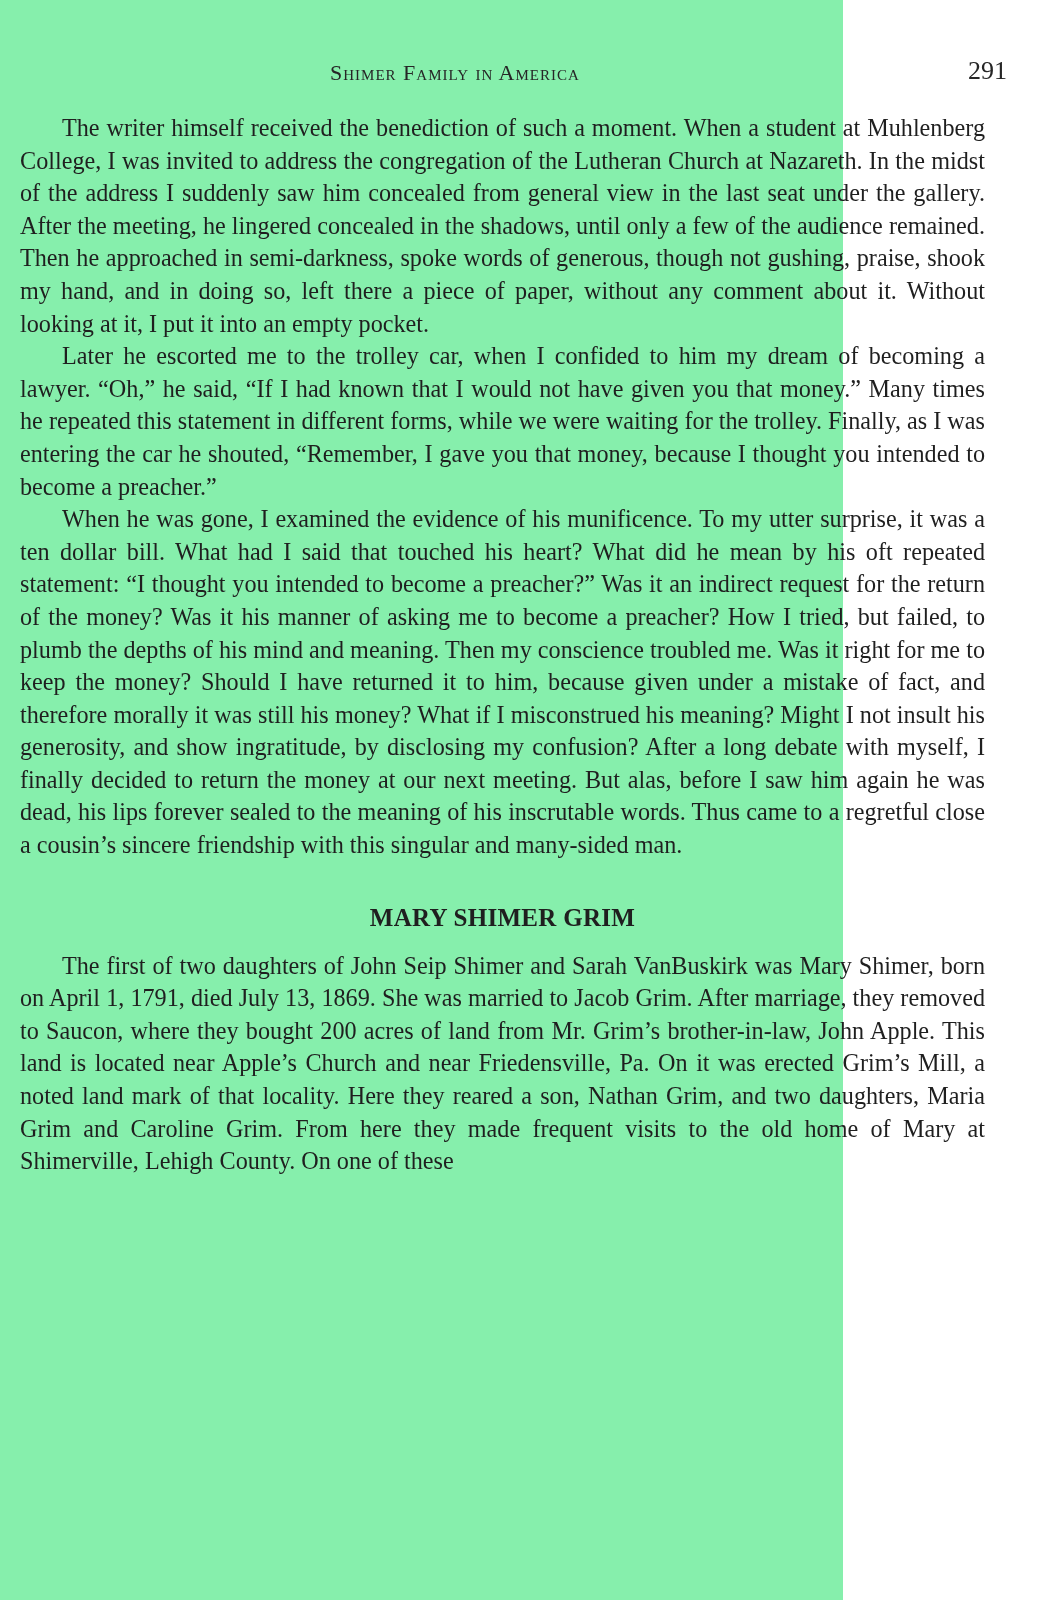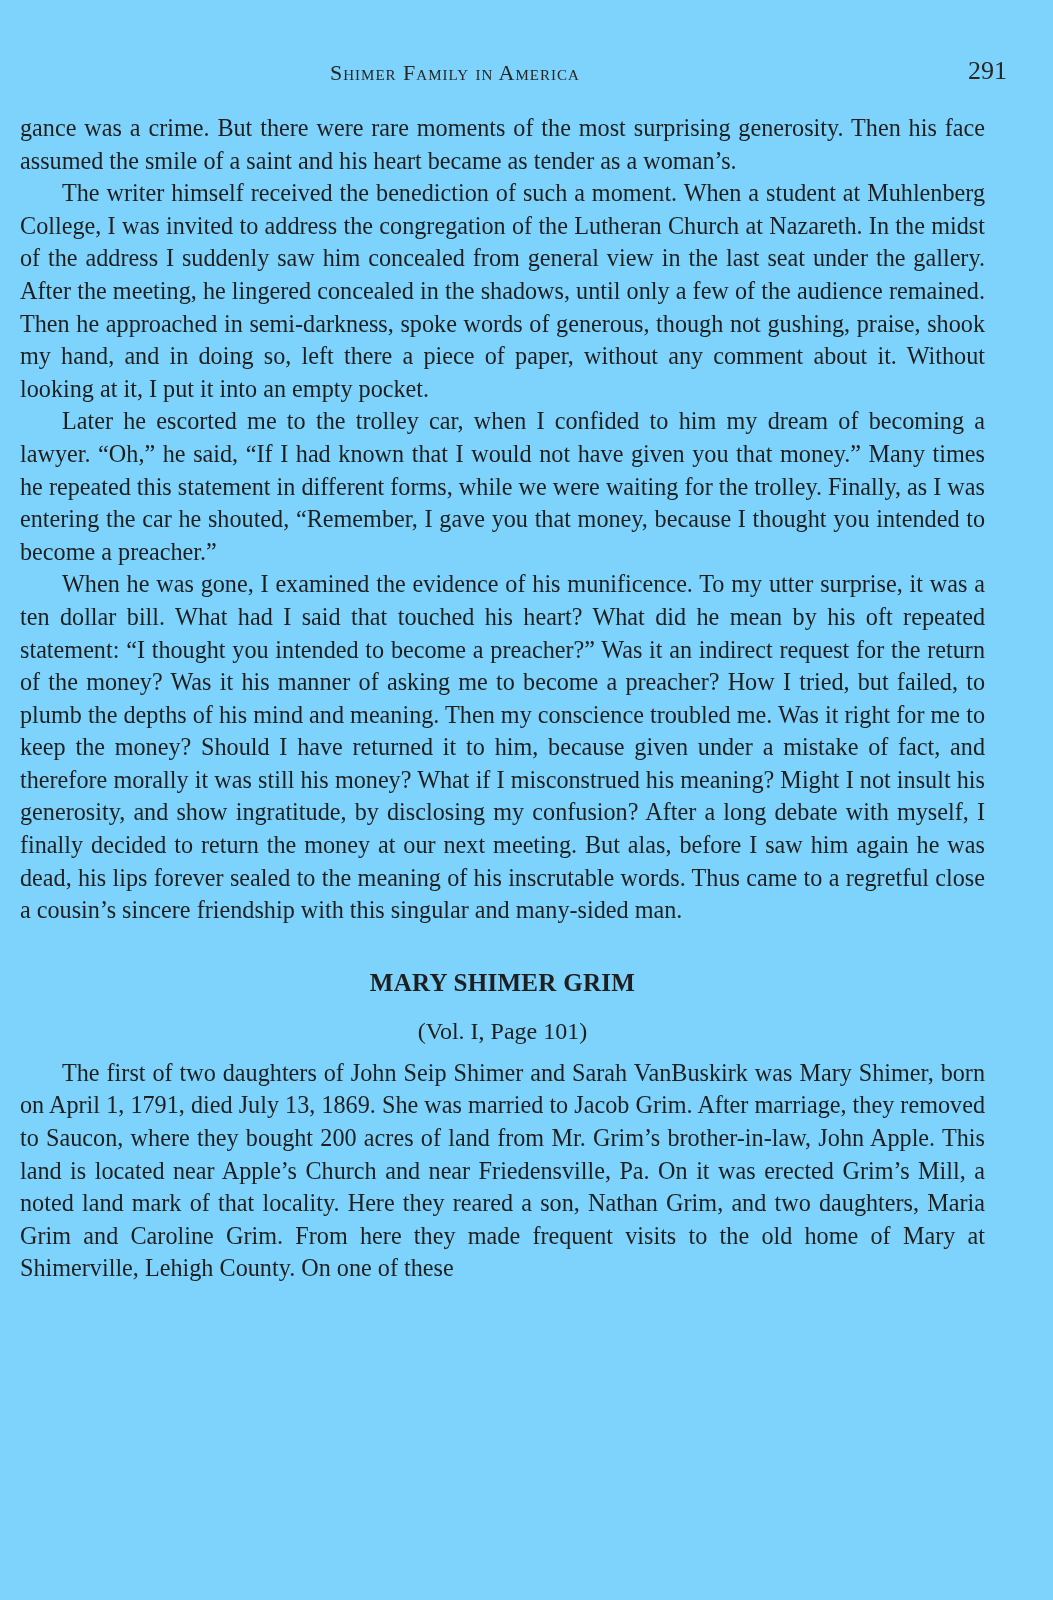--- a/index.html
+++ b/index.html
@@ -12,23 +12,23 @@
       height: 1600px;
       position: relative;
       overflow: hidden;
       font-family: "Liberation Serif", "DejaVu Serif", serif;
       color: #1f1f1f;
     }
     .page {
       position: absolute;
       left: 0;
       top: 0;
-      width: 1053px;
+      width: 843px;
       height: 1600px;
-      background: #7dd3fc;
+      background: #86efac;
     }
     .running-head {
       position: absolute;
       top: 52px;
       left: 0;
       width: 1053px;
       height: 40px;
     }
     .running-title {
       position: absolute;
@@ -82,24 +82,22 @@
 <body>
 
 <div class="page">
 
   <div class="running-head">
     <span class="running-title">Shimer Family in America</span>
     <span class="page-number">291</span>
   </div>
 
   <div class="body-text">
-    <p class="para noindent">gance was a crime. But there were rare moments of the most surprising generosity. Then his face assumed the smile of a saint and his heart became as tender as a woman’s.</p>
     <p class="para">The writer himself received the benediction of such a moment. When a student at Muhlenberg College, I was invited to address the congregation of the Lutheran Church at Nazareth. In the midst of the address I suddenly saw him concealed from general view in the last seat under the gallery. After the meeting, he lingered concealed in the shadows, until only a few of the audience remained. Then he approached in semi-darkness, spoke words of generous, though not gushing, praise, shook my hand, and in doing so, left there a piece of paper, without any comment about it. Without looking at it, I put it into an empty pocket.</p>
     <p class="para">Later he escorted me to the trolley car, when I confided to him my dream of becoming a lawyer. “Oh,” he said, “If I had known that I would not have given you that money.” Many times he repeated this statement in different forms, while we were waiting for the trolley. Finally, as I was entering the car he shouted, “Remember, I gave you that money, because I thought you intended to become a preacher.”</p>
     <p class="para">When he was gone, I examined the evidence of his munificence. To my utter surprise, it was a ten dollar bill. What had I said that touched his heart? What did he mean by his oft repeated statement: “I thought you intended to become a preacher?” Was it an indirect request for the return of the money? Was it his manner of asking me to become a preacher? How I tried, but failed, to plumb the depths of his mind and meaning. Then my conscience troubled me. Was it right for me to keep the money? Should I have returned it to him, because given under a mistake of fact, and therefore morally it was still his money? What if I misconstrued his meaning? Might I not insult his generosity, and show ingratitude, by disclosing my confusion? After a long debate with myself, I finally decided to return the money at our next meeting. But alas, before I saw him again he was dead, his lips forever sealed to the meaning of his inscrutable words. Thus came to a regretful close a cousin’s sincere friendship with this singular and many-sided man.</p>
 
     <h2 class="section-heading">MARY SHIMER GRIM</h2>
-    <div class="section-ref">(Vol. I, Page 101)</div>
 
     <p class="para">The first of two daughters of John Seip Shimer and Sarah VanBuskirk was Mary Shimer, born on April 1, 1791, died July 13, 1869. She was married to Jacob Grim. After marriage, they removed to Saucon, where they bought 200 acres of land from Mr. Grim’s brother-in-law, John Apple. This land is located near Apple’s Church and near Friedensville, Pa. On it was erected Grim’s Mill, a noted land mark of that locality. Here they reared a son, Nathan Grim, and two daughters, Maria Grim and Caroline Grim. From here they made frequent visits to the old home of Mary at Shimerville, Lehigh County. On one of these</p>
   </div>
 
 </div>
 
 </body></html>

